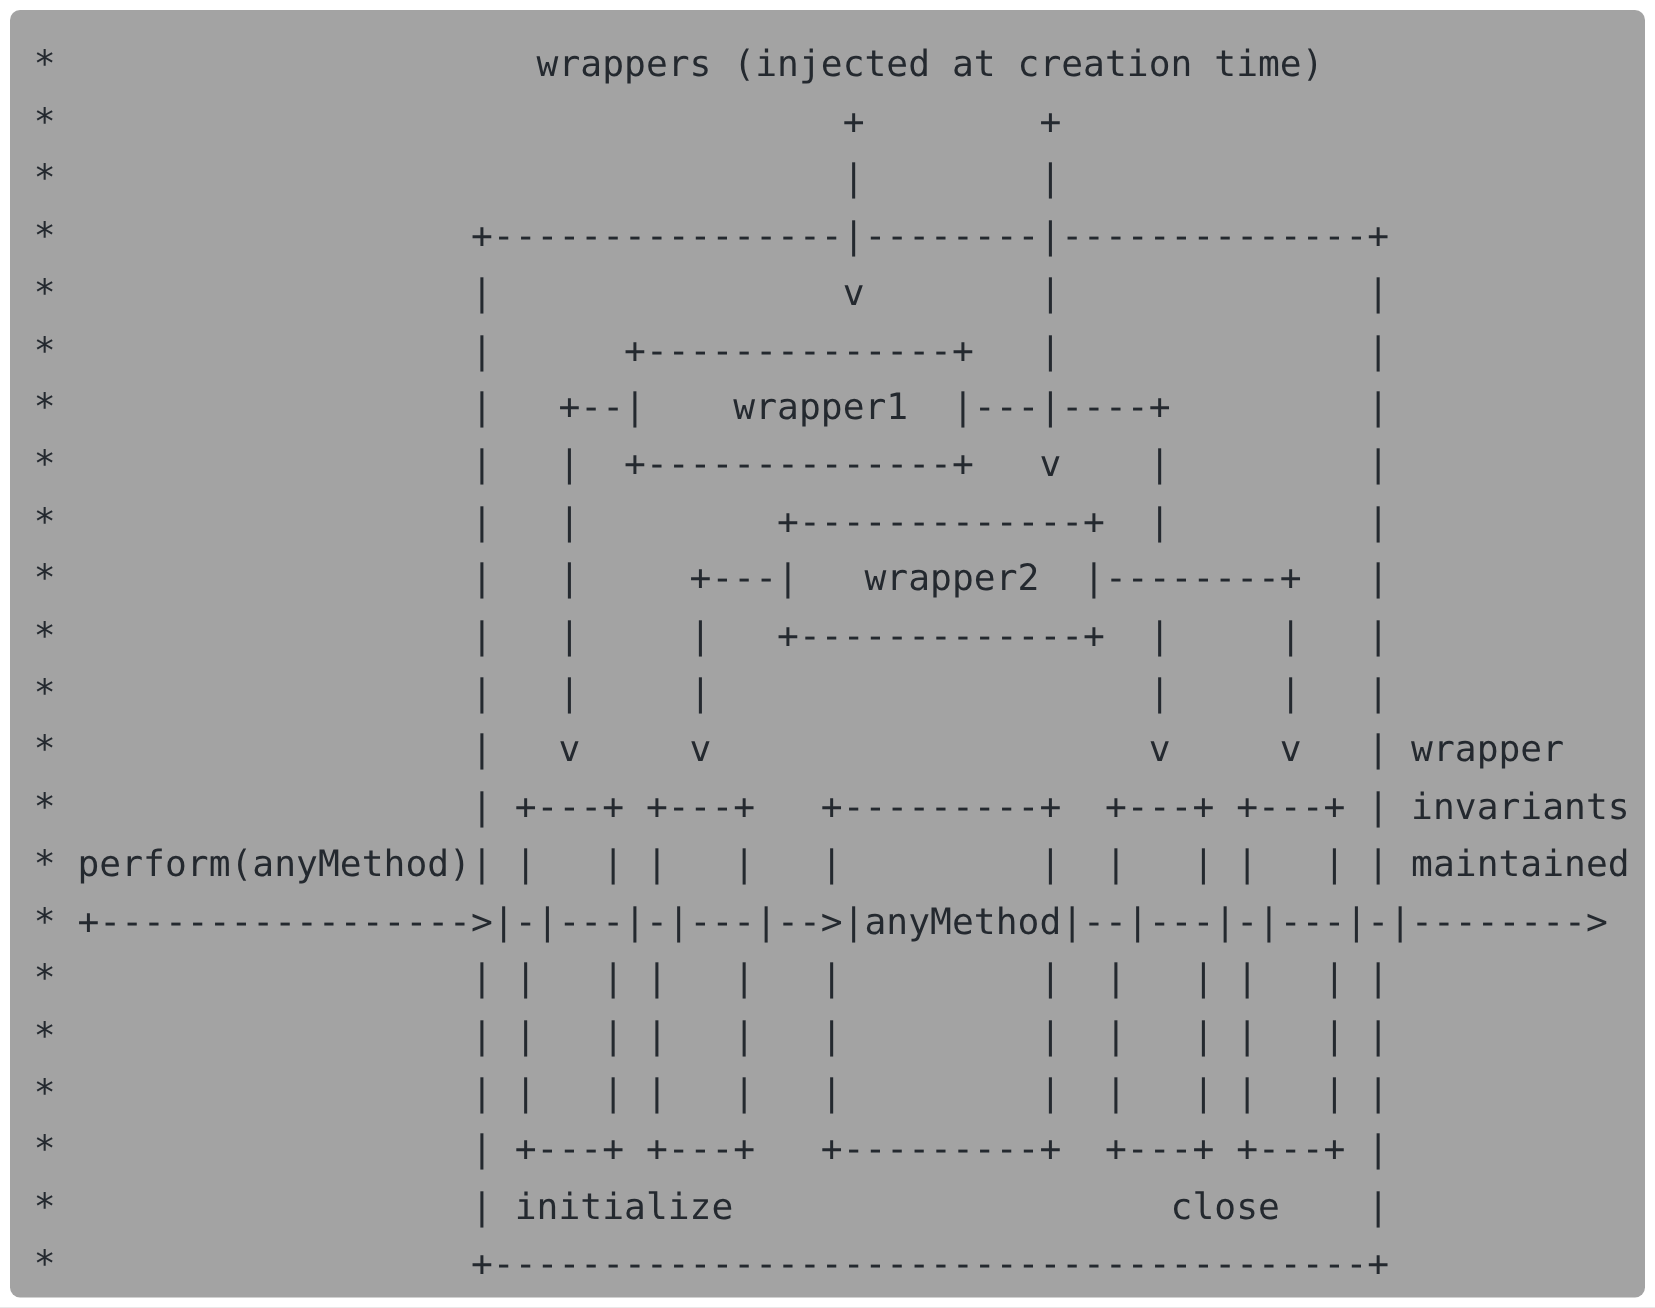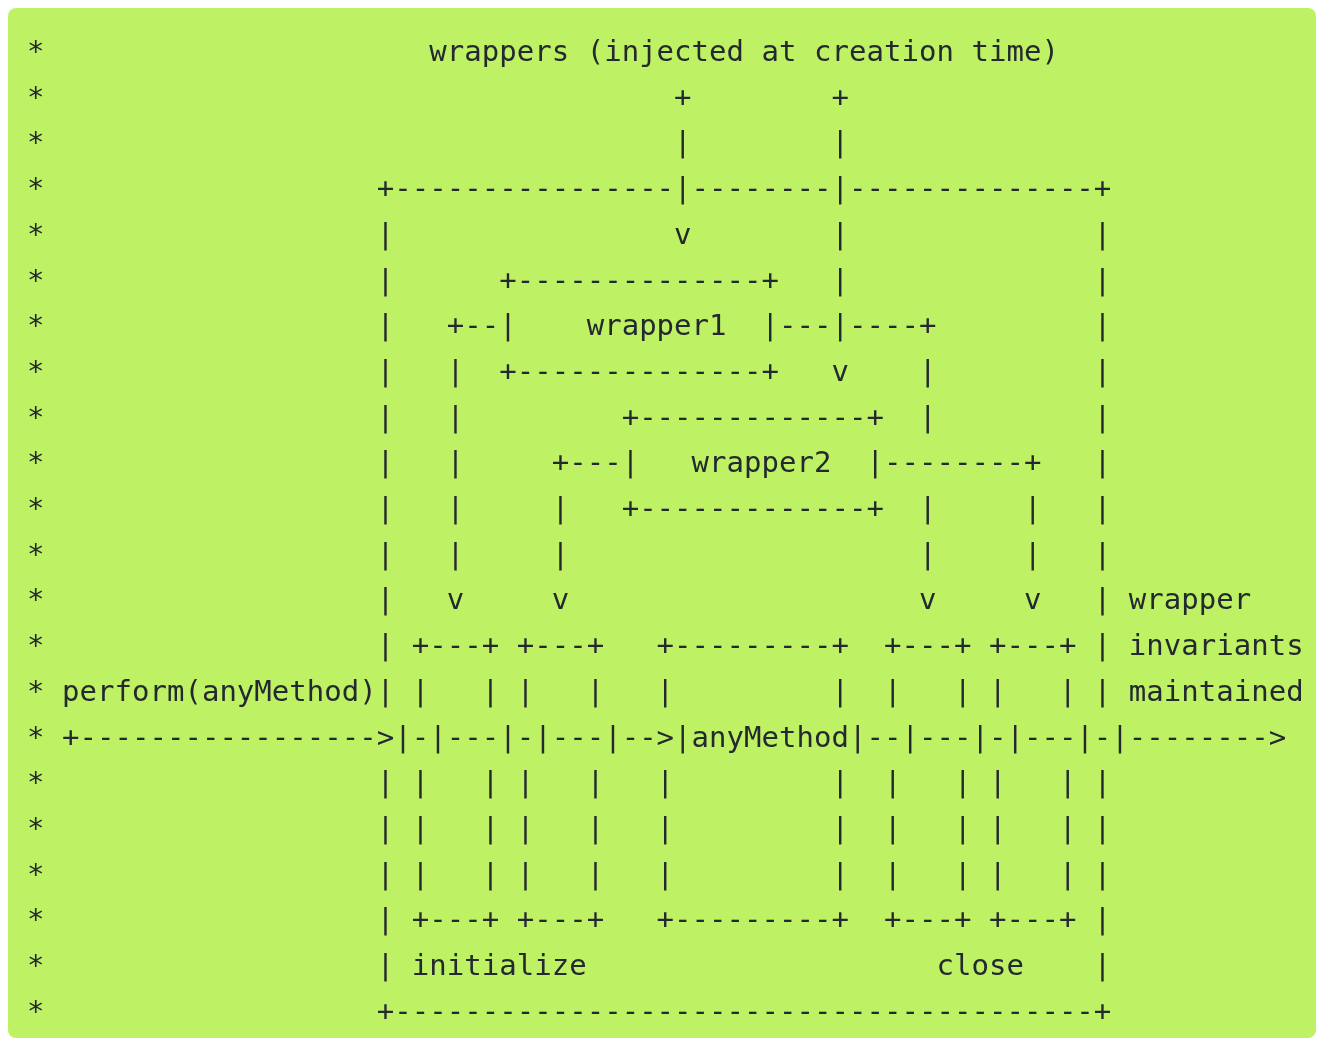--- a/index.html
+++ b/index.html
@@ -9,21 +9,21 @@
     width: 1324px;
     height: 1046px;
     overflow: hidden;
   }
   .code-block {
     position: absolute;
     left: 8px;
     top: 8px;
     width: 1308px;
     height: 1030px;
-    background: #bef264;
+    background: #a3a3a3;
     border-radius: 8px;
     box-sizing: border-box;
     overflow: hidden;
   }
   pre.ascii {
     margin: 0;
     padding: 21px 0 0 19px;
     font-family: "DejaVu Sans Mono", "Liberation Mono", monospace;
     font-size: 29px;
     line-height: 45.7px;

